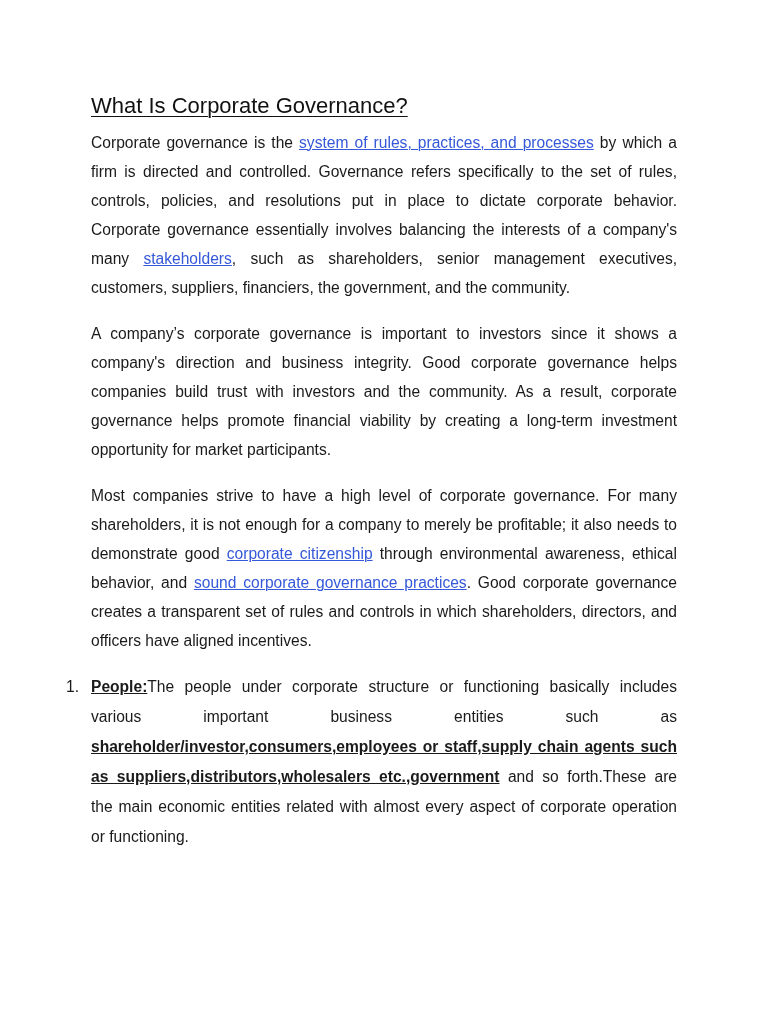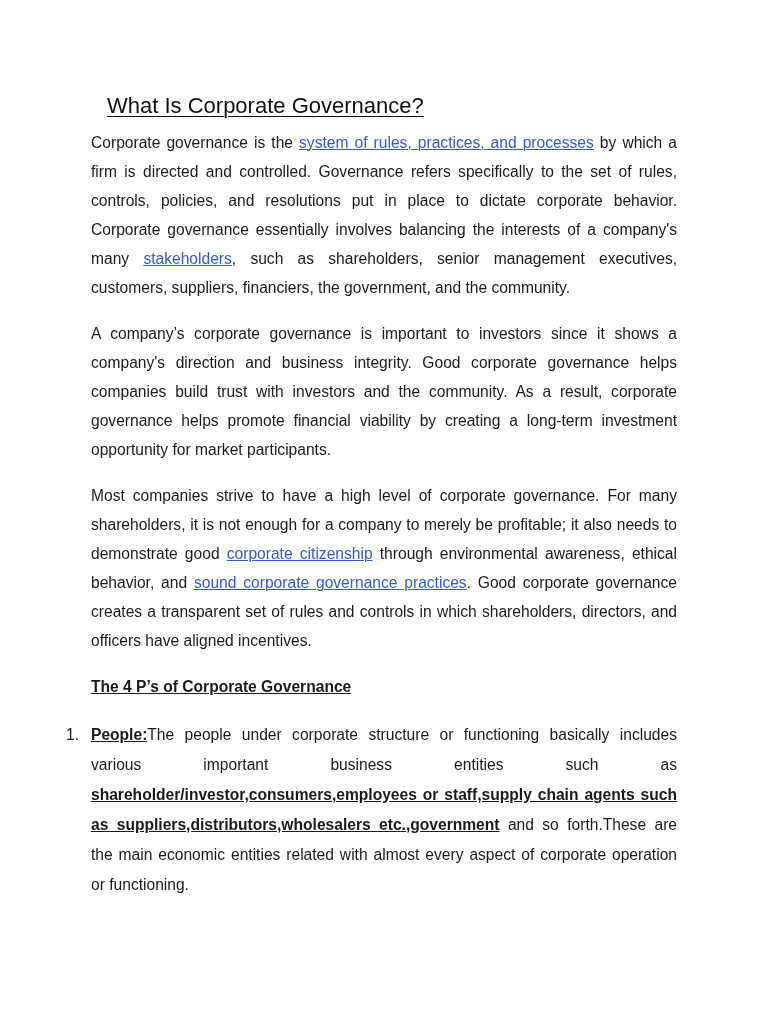--- a/index.html
+++ b/index.html
@@ -1,19 +1,19 @@
 <!DOCTYPE html>
 <html><head>
   <meta charset="utf-8">
   <style>
     html, body { margin: 0; padding: 0; background: #ffffff; }
     body { width: 768px; height: 1024px; overflow: hidden; position: relative;
            font-family: "Liberation Sans", sans-serif; color: #1a1a1a; }
     .page { position: absolute; left: 91px; top: 90px; width: 586px; }
-    h1 { margin: 0 0 6px 16px; font-weight: normal; font-size: 22px; line-height: 32px;
+    h1 { margin: 0 0 6px 0; font-weight: normal; font-size: 22px; line-height: 32px;
          text-decoration: underline; text-underline-offset: 3px; text-decoration-thickness: 1px; color: #111; }
     p { margin: 4px 0 17px 0; font-size: 15.6px; line-height: 29px; text-align: justify; }
     a { color: #3558d8; text-decoration: underline; text-decoration-thickness: 1px; }
     h2 { margin: 0 0 19px 0; font-size: 15.6px; line-height: 29px; font-weight: bold;
          text-decoration: underline; }
     ol { margin: 0; padding: 0; list-style: none; }
     li { position: relative; font-size: 15.6px; line-height: 30px; text-align: justify; }
     .num { position: absolute; left: -25px; top: 0; }
     b { font-weight: bold; text-decoration: underline; }
   </style>
@@ -22,20 +22,19 @@
 
 <div class="page">
   <h1>What Is Corporate Governance?</h1>
 
   <p><span>Corporate governance is the </span><a href="#">system of rules, practices, and processes</a><span> by which a firm is directed and controlled. Governance refers specifically to the set of rules, controls, policies, and resolutions put in place to dictate corporate behavior. Corporate governance essentially involves balancing the interests of a company's many </span><a href="#">stakeholders</a><span>, such as shareholders, senior management executives, customers, suppliers, financiers, the government, and the community.</span></p>
 
   <p>A company’s corporate governance is important to investors since it shows a company's direction and business integrity. Good corporate governance helps companies build trust with investors and the community. As a result, corporate governance helps promote financial viability by creating a long-term investment opportunity for market participants.</p>
 
   <p><span>Most companies strive to have a high level of corporate governance. For many shareholders, it is not enough for a company to merely be profitable; it also needs to demonstrate good </span><a href="#">corporate citizenship</a><span> through environmental awareness, ethical behavior, and </span><a href="#">sound corporate governance practices</a><span>. Good corporate governance creates a transparent set of rules and controls in which shareholders, directors, and officers have aligned incentives.</span></p>
 
-  <h2>The 4 P’s of Corporate Governance</h2>
 
   <ol>
     <li>
       <span class="num">1.</span><b>People:</b><span>The people under corporate structure or functioning basically includes various important business entities such as </span><b>shareholder/investor,consumers,employees or staff,supply chain agents such as suppliers,distributors,wholesalers etc.,government</b><span> and so forth.These are the main economic entities related with almost every aspect of corporate operation or functioning.</span>
     </li>
   </ol>
 </div>
 
 </body></html>

